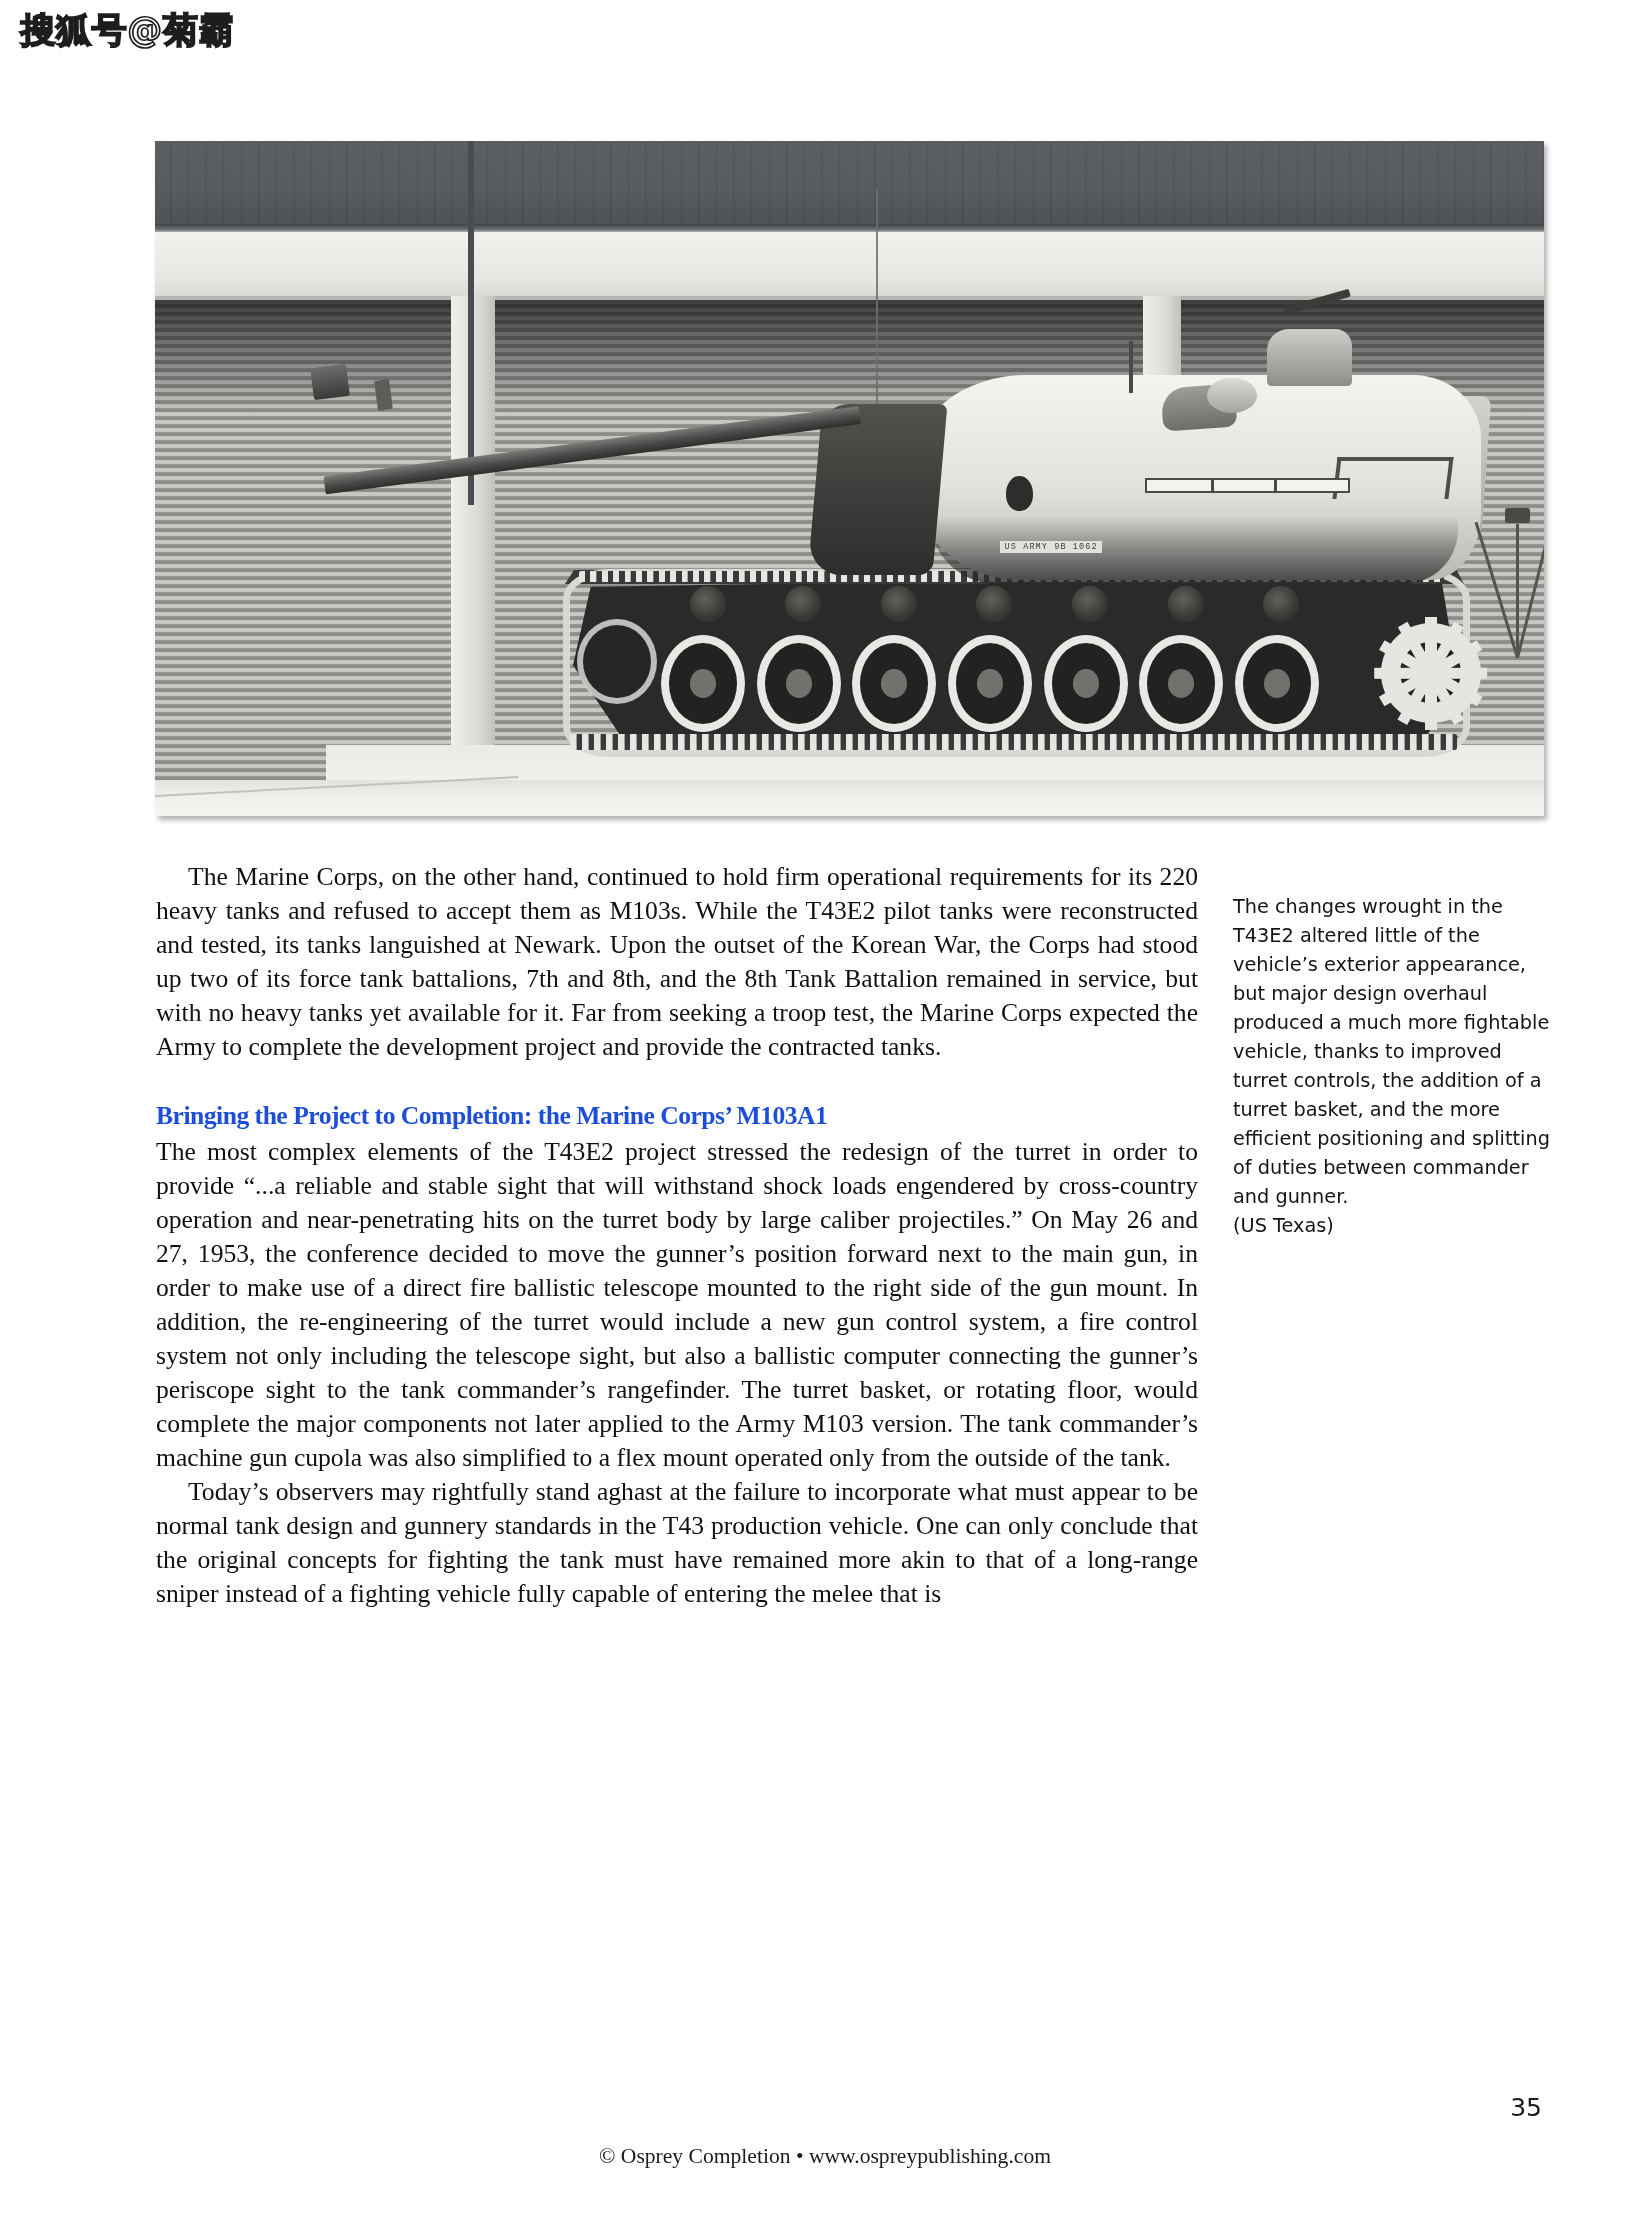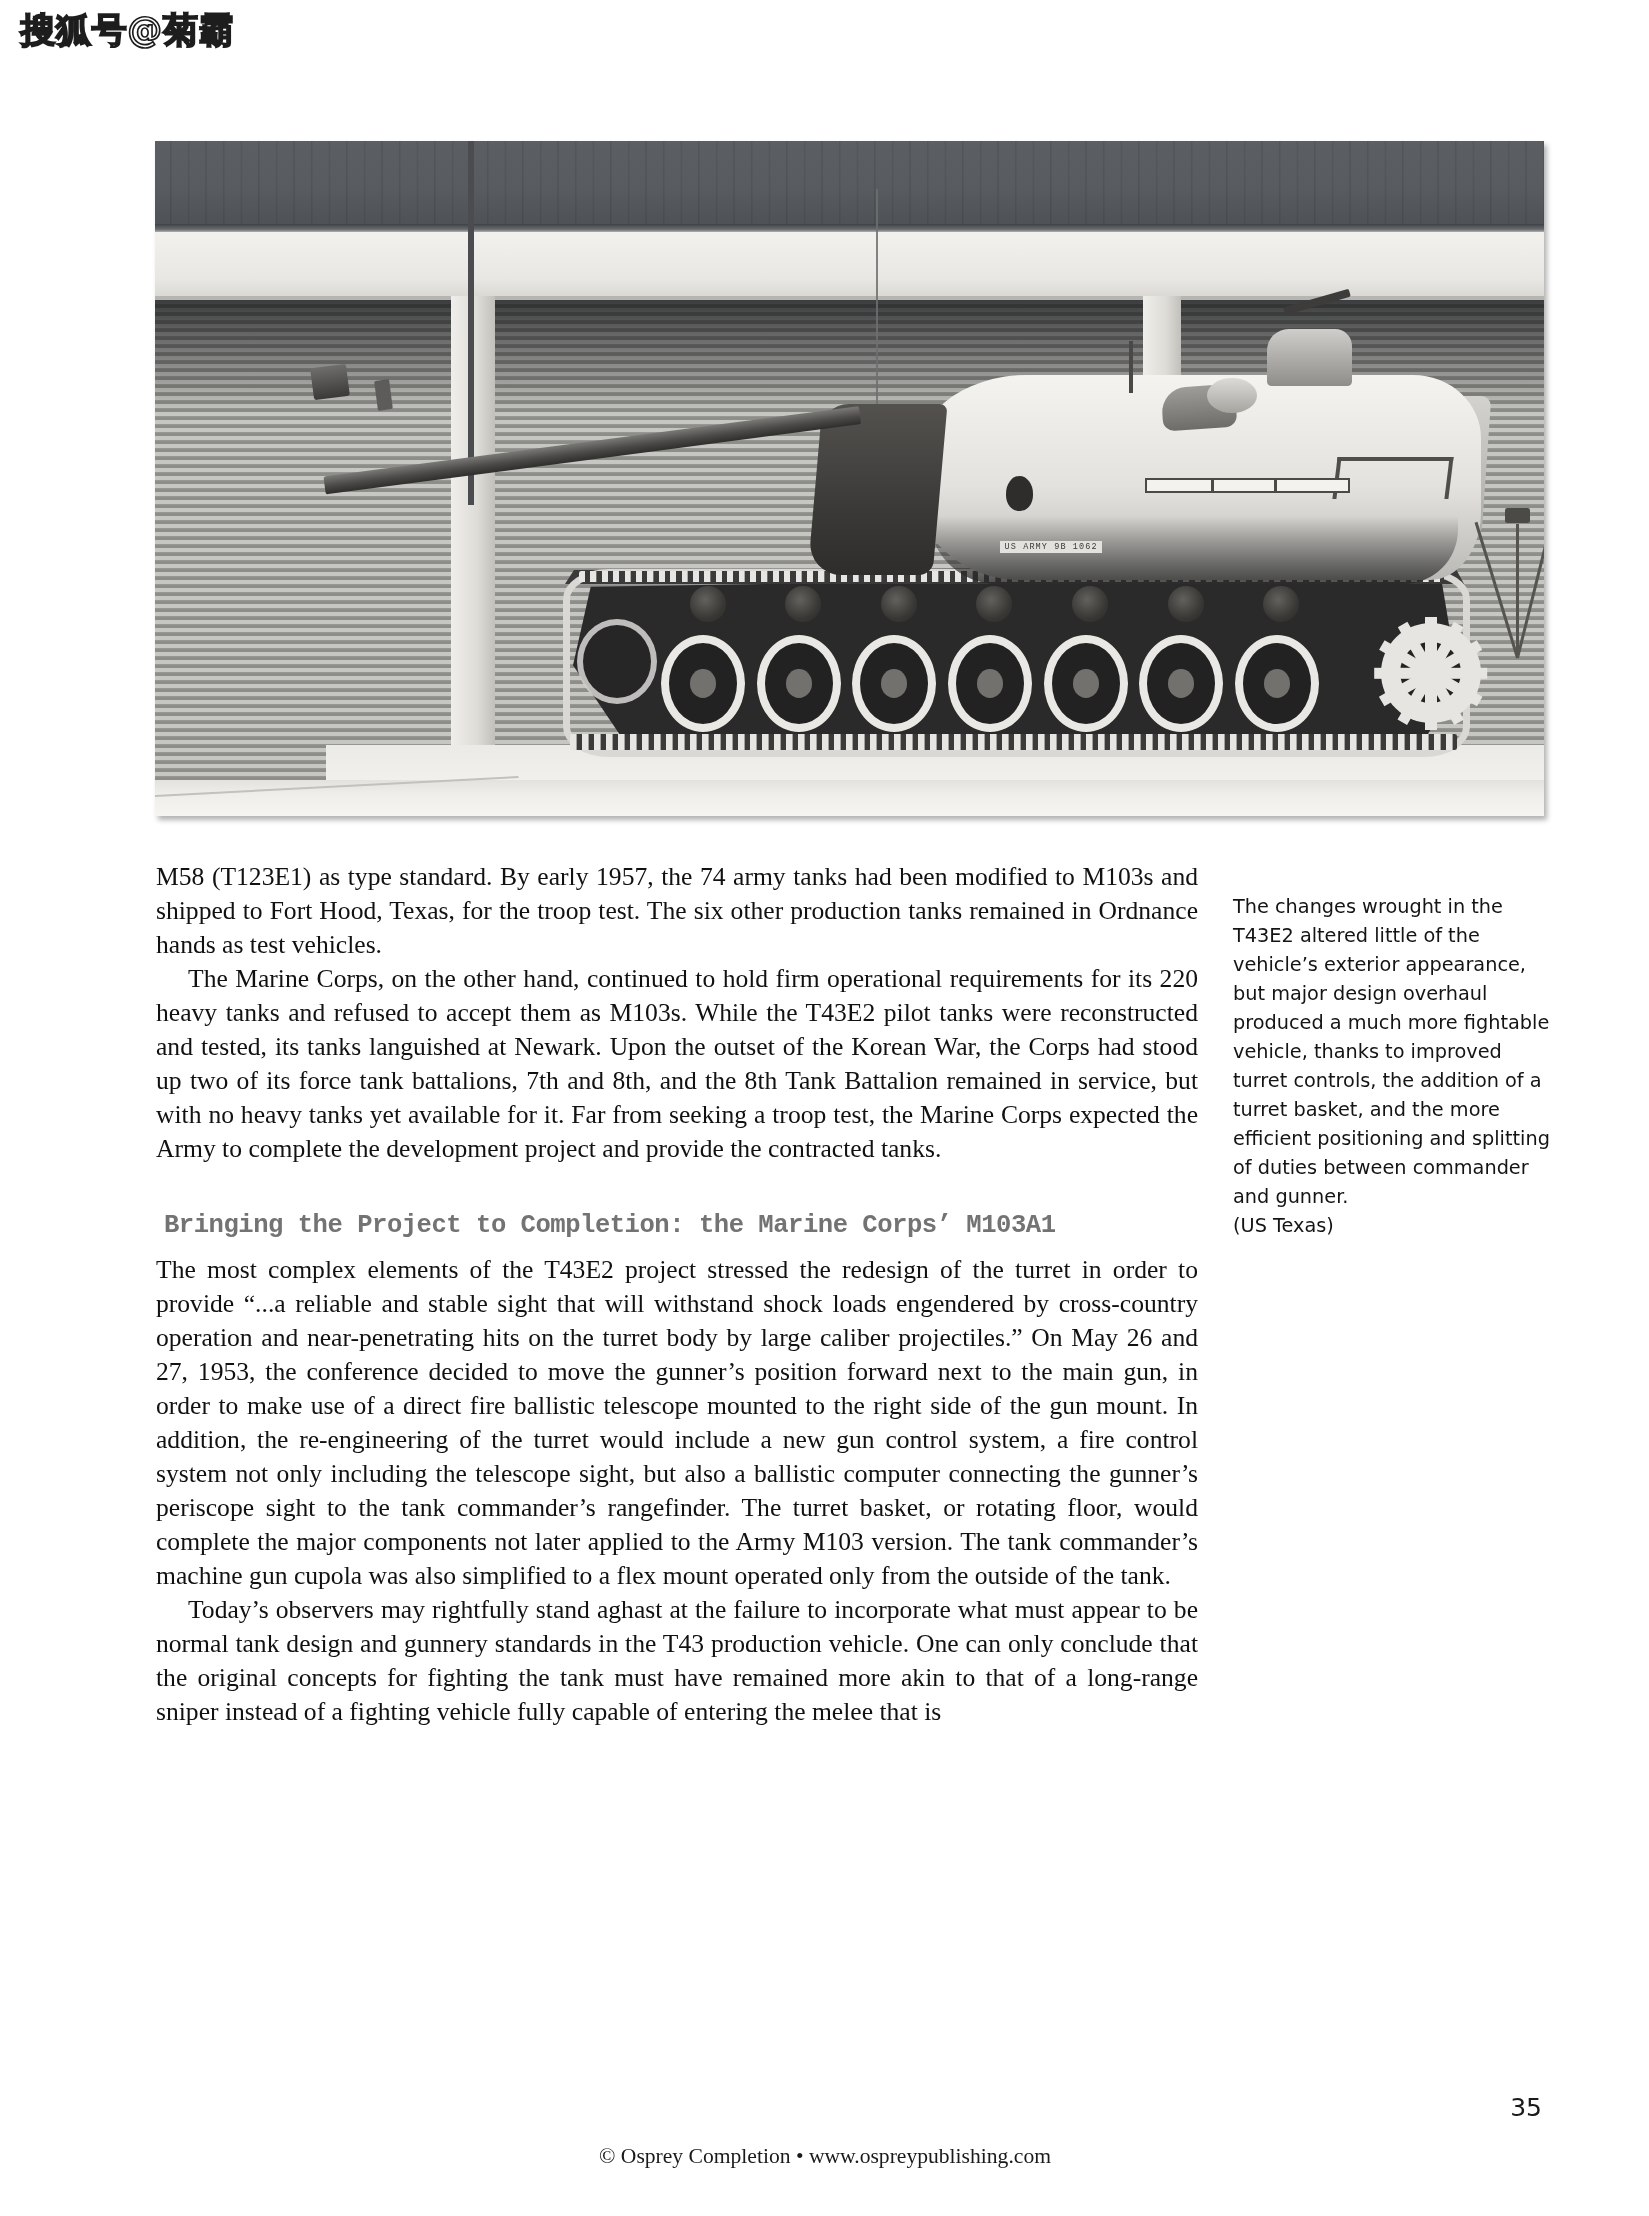--- a/index.html
+++ b/index.html
@@ -307,26 +307,26 @@
     text-align: justify;
     text-justify: inter-word;
     margin: 0;
     color: #111;
     -webkit-hyphens: none;
     hyphens: none;
   }
   .body-p.indent { text-indent: 32px; }
   .body-p.last { text-align: justify; }
   .section-head {
-    font-family: Liberation Mono, monospace;
+    font-family: Liberation Serif, serif;
     font-size: 25.6px;
     font-weight: 700;
     letter-spacing: -0.5px;
-    color: #737373;
-    margin: 8px;
+    color: #1d4ed8;
+    margin: 0;
     line-height: 33px;
   }
   .gap-before-head { height: 35px; }
   .gap-after-head  { height: 3.4px; }
 
   .col-side {
     position: absolute;
     left: 1233px;
     top: 892px;
     width: 319px;
@@ -449,21 +449,20 @@
       <div class="leg l2"></div>
       <div class="leg l3"></div>
       <div class="head"></div>
     </div>
 
   </div>
 </div>
 
 <div class="col-main">
 
-  <p class="body-p">M58 (T123E1) as type standard. By early 1957, the 74 army tanks had been modified to M103s and shipped to Fort Hood, Texas, for the troop test. The six other production tanks remained in Ordnance hands as test vehicles.</p>
 
   <p class="body-p indent">The Marine Corps, on the other hand, continued to hold firm operational requirements for its 220 heavy tanks and refused to accept them as M103s. While the T43E2 pilot tanks were reconstructed and tested, its tanks languished at Newark. Upon the outset of the Korean War, the Corps had stood up two of its force tank battalions, 7th and 8th, and the 8th Tank Battalion remained in service, but with no heavy tanks yet available for it. Far from seeking a troop test, the Marine Corps expected the Army to complete the development project and provide the contracted tanks.</p>
 
   <div class="gap-before-head"></div>
 
   <h2 class="section-head">Bringing the Project to Completion: the Marine Corps’ M103A1</h2>
 
   <div class="gap-after-head"></div>
 
   <p class="body-p">The most complex elements of the T43E2 project stressed the redesign of the turret in order to provide “...a reliable and stable sight that will withstand shock loads engendered by cross-country operation and near-penetrating hits on the turret body by large caliber projectiles.” On May 26 and 27, 1953, the conference decided to move the gunner’s position forward next to the main gun, in order to make use of a direct fire ballistic telescope mounted to the right side of the gun mount. In addition, the re-engineering of the turret would include a new gun control system, a fire control system not only including the telescope sight, but also a ballistic computer connecting the gunner’s periscope sight to the tank commander’s rangefinder. The turret basket, or rotating floor, would complete the major components not later applied to the Army M103 version. The tank commander’s machine gun cupola was also simplified to a flex mount operated only from the outside of the tank.</p>

